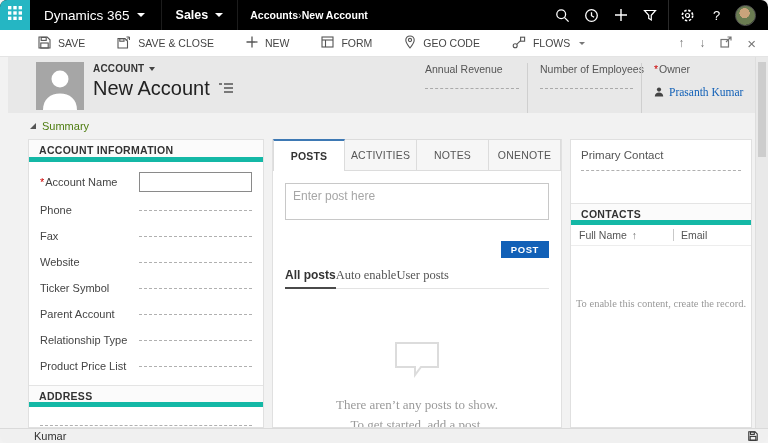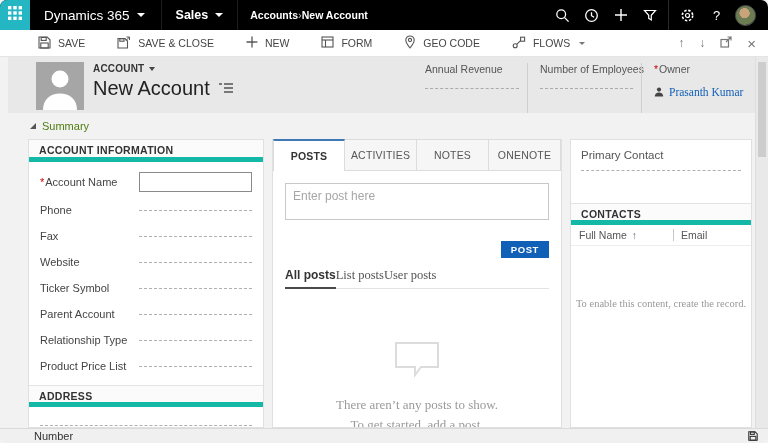--- a/index.html
+++ b/index.html
@@ -376,21 +376,21 @@
           <div class="tab">NOTES</div>
           <div class="tab">ONENOTE</div>
         </div>
         <div class="posts-body">
           <textarea class="composer" placeholder="Enter post here" style=""></textarea>
           <div class="post-row">
             <button class="post-btn">POST</button>
           </div>
           <div class="subtabs">
             <span class="subtab active">All posts</span>
-            <span class="subtab">List posts</span>
+            <span class="subtab">Auto enable</span>
             <span class="subtab">User posts</span>
           </div>
           <div class="posts-empty">
             <span>
               <svg width="46" height="38" viewBox="0 0 46 38" fill="none" stroke="#dcdcdc" stroke-width="2">
                   <path d="M2 2 H44 V26 H27 L21 34 V26 H2 Z"></path>
                 </svg>
             </span>
             <div class="empty-text">
               <div>There aren’t any posts to show.</div>
@@ -417,21 +417,21 @@
         <div class="contacts-empty">To enable this content, create the record.</div>
       </section>
     </div>
   </div>
 
   <div class="scrollbar">
     <div class="scroll-thumb"></div>
   </div>
 
   <footer class="statusbar">
-    <span>Number</span>
+    <span>Kumar</span>
     <span class="save-state">
       <svg width="10" height="10" viewBox="0 0 13 13" fill="none" stroke="#333" stroke-width="1.4">
           <path d="M1 1h8.2L12 3.8V12H1z"></path>
           <rect x="3.2" y="1.4" width="5" height="3"></rect>
           <rect x="2.8" y="7" width="7.4" height="5"></rect>
         </svg>
     </span>
   </footer>
 
 </div>

